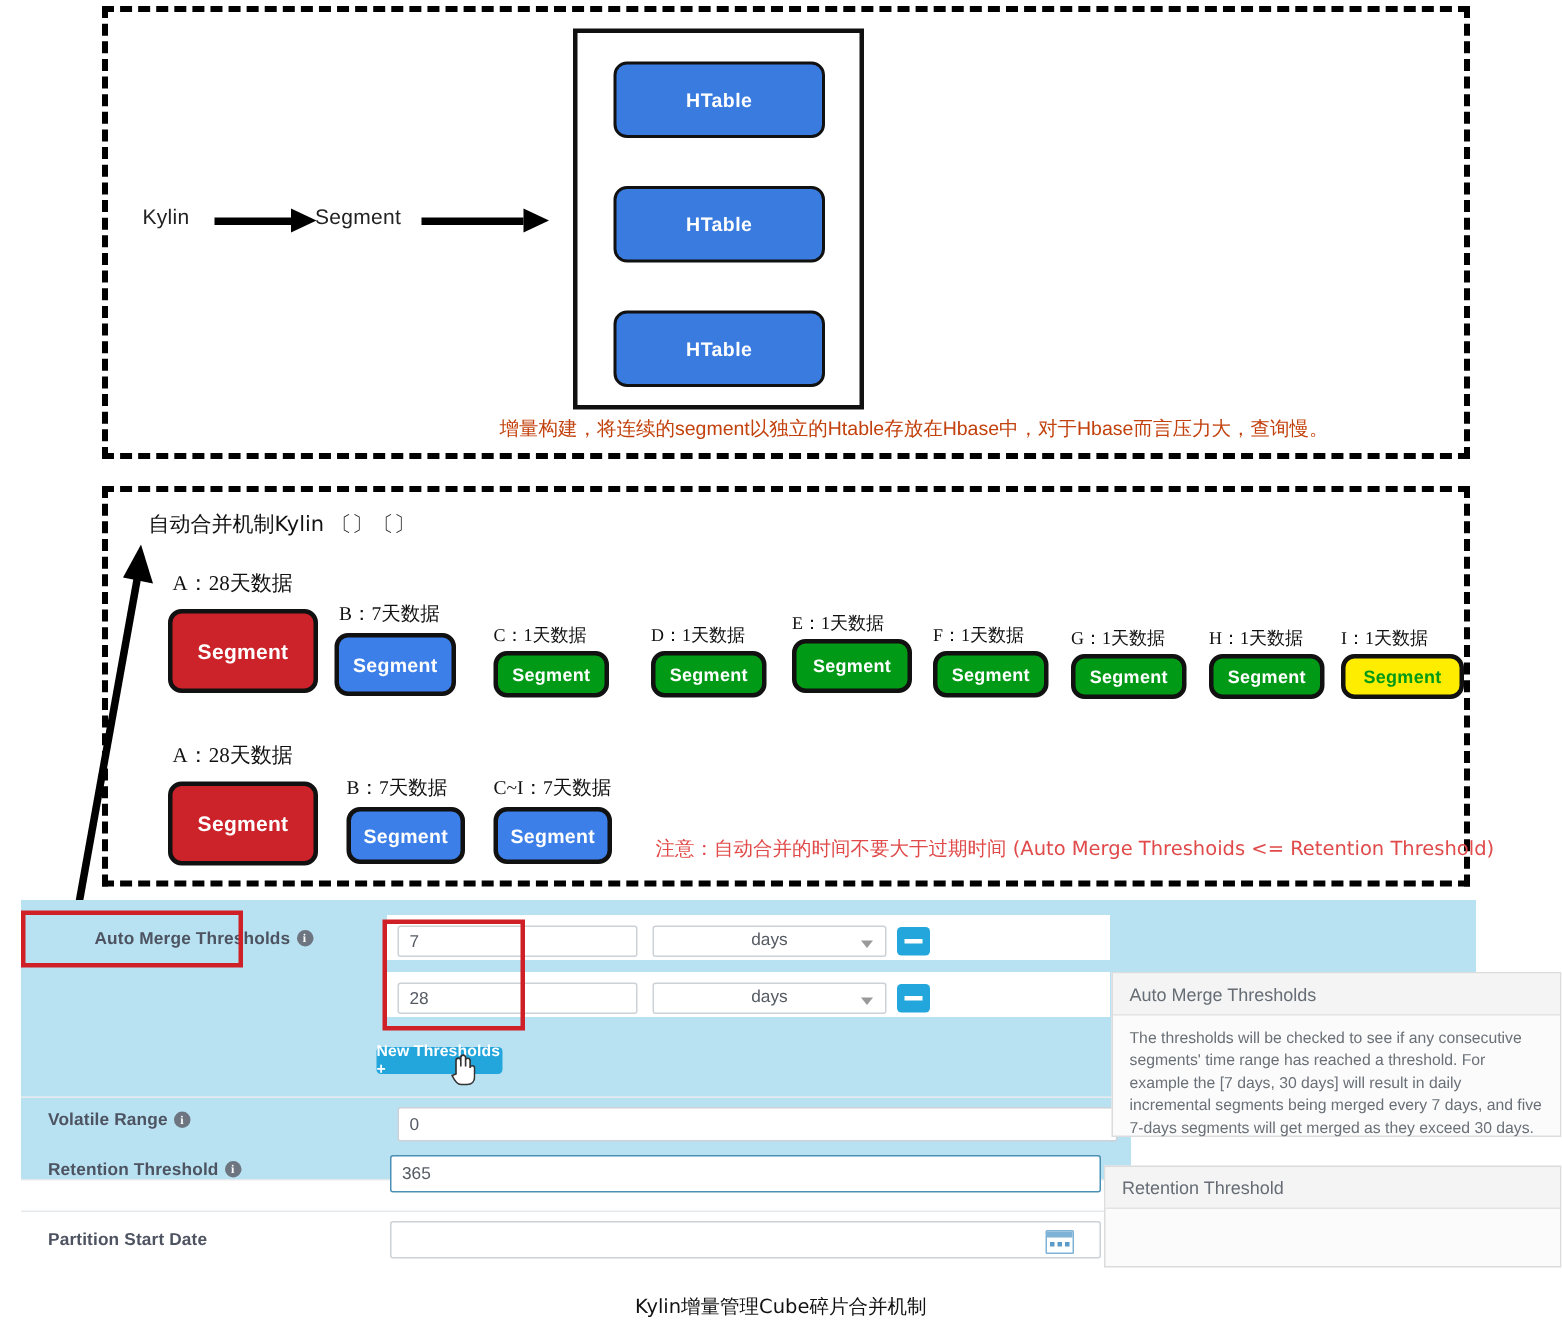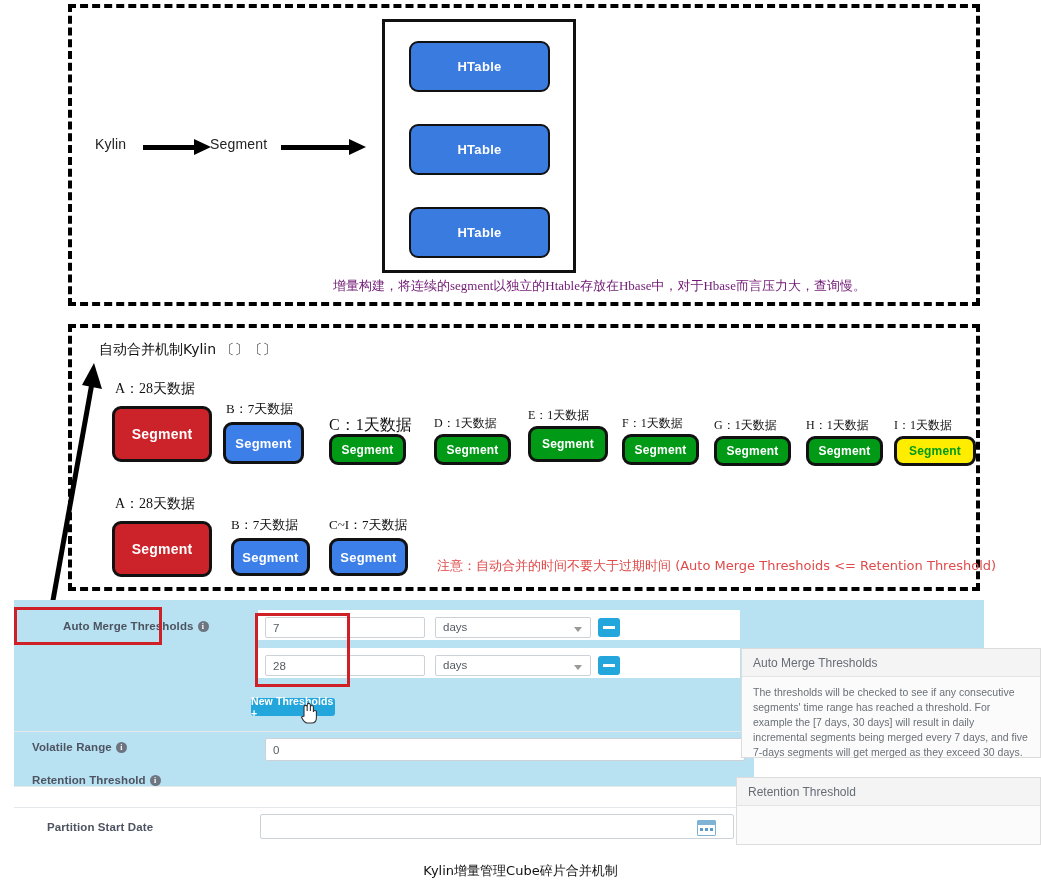--- a/index.html
+++ b/index.html
@@ -45,22 +45,22 @@
     box-sizing:border-box;
     color:#fff;font-size:13px;font-weight:bold;
     display:flex;align-items:center;justify-content:center;
     letter-spacing:.3px;
   }
   #ht0{top:19px;}
   #ht1{top:102px;}
   #ht2{top:185px;}
 
   #p1-caption{
-    left:333px;top:277px;font-size:13px;color:#701a75;white-space:nowrap;
-    font-family:Liberation Serif, serif;
+    left:333px;top:277px;font-size:13px;color:#c2410c;white-space:nowrap;
+    font-family:Liberation Sans, sans-serif;
   }
 
   
   #panel2{
     left:68px;top:324px;width:912px;height:267px;
     border:4px dashed #000;box-sizing:border-box;
   }
   #p2-title{
     left:99px;top:341px;font-size:14px;color:#111;white-space:nowrap;
     font-family:"DejaVu Sans","Liberation Sans",sans-serif;
@@ -101,21 +101,21 @@
     position:absolute;box-sizing:border-box;
     border:1px solid #ccd2d8;background:#fff;
     font-size:11.5px;color:#555b63;
     padding:3px 7px;border-radius:2px;
     font-family:"Liberation Sans",sans-serif;
   }
   .f-select{
     position:absolute;box-sizing:border-box;
     border:1px solid #ccd2d8;background:#fff;
     font-size:11.5px;color:#555b63;
-    padding:3px 7px;border-radius:2px;
+    padding:3px 7px;border-radius:2px;text-align:center;
   }
   .f-select .chev{
     position:absolute;right:8px;top:9px;width:0;height:0;
     border-left:4px solid transparent;border-right:4px solid transparent;
     border-top:5px solid #999;
   }
   .minus-btn{
     position:absolute;width:22px;height:19px;background:#22a6dc;
     border-radius:3px;box-sizing:border-box;
   }
@@ -198,21 +198,21 @@
 <svg class="abs" id="big-arrow" viewBox="0 0 130 270">
   <line x1="30" y1="262" x2="72" y2="28" stroke="#000" stroke-width="5"></line>
   <polygon points="74,8 82,34 62,30" fill="#000"></polygon>
 </svg>
 
 <div class="abs" id="seg-row1">
     <div class="seg-label" style="left: 115px; top: 380px; font-size: 14px;">A：28天数据</div>
     <div class="seg-box" style="left: 112px; top: 406px; width: 100px; height: 56px; background: rgb(204, 34, 41); color: rgb(255, 255, 255); font-size: 14px;">Segment</div>
     <div class="seg-label" style="left: 226px; top: 400px; font-size: 13px;">B：7天数据</div>
     <div class="seg-box" style="left: 223px; top: 422px; width: 81px; height: 42px; background: rgb(61, 127, 232); color: rgb(255, 255, 255); font-size: 13px;">Segment</div>
-    <div class="seg-label" style="left: 329px; top: 415px; font-size: 16px;">C：1天数据</div>
+    <div class="seg-label" style="left: 329px; top: 415px; font-size: 12px;">C：1天数据</div>
     <div class="seg-box" style="left: 329px; top: 434px; width: 77px; height: 31px; background: rgb(0, 154, 23); color: rgb(255, 255, 255); font-size: 12px;">Segment</div>
     <div class="seg-label" style="left: 434px; top: 415px; font-size: 12px;">D：1天数据</div>
     <div class="seg-box" style="left: 434px; top: 434px; width: 77px; height: 31px; background: rgb(0, 154, 23); color: rgb(255, 255, 255); font-size: 12px;">Segment</div>
     <div class="seg-label" style="left: 528px; top: 407px; font-size: 12px;">E：1天数据</div>
     <div class="seg-box" style="left: 528px; top: 426px; width: 80px; height: 36px; background: rgb(0, 154, 23); color: rgb(255, 255, 255); font-size: 12px;">Segment</div>
     <div class="seg-label" style="left: 622px; top: 415px; font-size: 12px;">F：1天数据</div>
     <div class="seg-box" style="left: 622px; top: 434px; width: 77px; height: 31px; background: rgb(0, 154, 23); color: rgb(255, 255, 255); font-size: 12px;">Segment</div>
     <div class="seg-label" style="left: 714px; top: 417px; font-size: 12px;">G：1天数据</div>
     <div class="seg-box" style="left: 714px; top: 436px; width: 77px; height: 30px; background: rgb(0, 154, 23); color: rgb(255, 255, 255); font-size: 12px;">Segment</div>
     <div class="seg-label" style="left: 806px; top: 417px; font-size: 12px;">H：1天数据</div>
@@ -264,22 +264,23 @@
     </div>
 
   <div class="f-label" style="left:18px;top:141px;">
     <span>Volatile Range</span><span class="info-icon">i</span>
   </div>
   <input class="f-input" style="left: 251px; top: 138px; width: 480px; height: 23px;" value="0">
 
   <div class="f-label" style="left:18px;top:174px;">
     <span>Retention Threshold</span><span class="info-icon">i</span>
   </div>
-
-  <div class="f-label" style="left:18px;top:221px;margin-left:15px;">Partition Start Date</div>
+  <input class="f-input" style="left: 246px; top: 170px; width: 474px; height: 25px; border-color: rgb(74, 143, 181);" value="365">
+
+  <div class="f-label" style="left:18px;top:221px;">Partition Start Date</div>
   <input class="f-input" style="left: 246px; top: 214px; width: 474px; height: 25px;" value="">
 </div>
 
 <div id="new-thresh-btn">New Thresholds +</div>
 
 <svg class="abs" id="cursor-hand" viewBox="0 0 18 22">
   <path d="M5 14 L5 5 a1.6 1.6 0 013.2 0 L8.2 9 8.2 3 a1.6 1.6 0 013.2 0 L11.4 9 11.4 5 a1.5 1.5 0 013 0 l0 5 a1.5 1.5 0 013 0 l0 6 c0 3-2 5-5 5 l-4 0 c-3 0-4.6-3-6-6 L5 14z" fill="#fff" stroke="#333" stroke-width="1.1"></path>
 </svg>
 
 <div class="hl" id="hl-label"></div>

